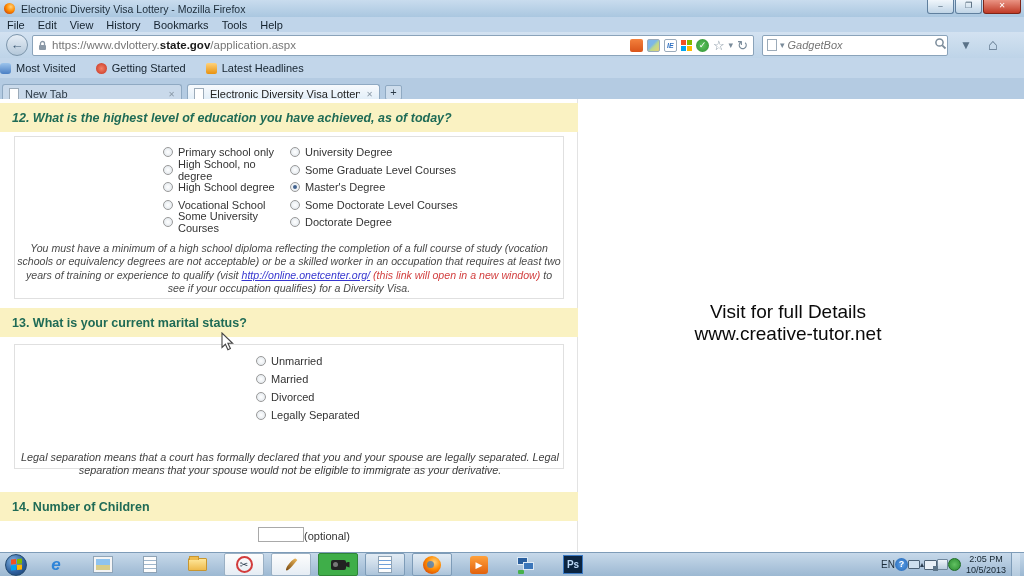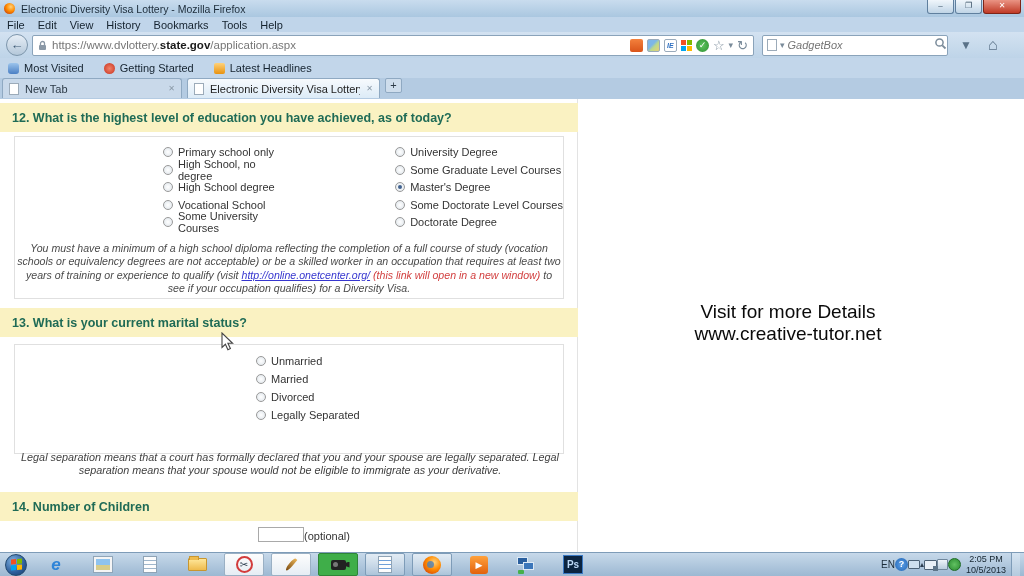--- a/index.html
+++ b/index.html
@@ -48,51 +48,51 @@
   .searchbox { display:flex; align-items:center; width:186px; height:21px; background:#fff;
     border:1px solid #8aa3ba; border-radius:2px; margin-left:8px; padding:0 4px; gap:3px; }
   .page-icon { width:10px; height:12px; background:#fff; border:1px solid #9cabb9; flex:none; }
   .searchbox input { border:none; outline:none; flex:1; font-size:11px; font-style:italic;
     color:#666; background:transparent; font-family:"Liberation Sans",sans-serif; }
   .nav-end { display:flex; align-items:center; gap:16px; margin-left:12px; color:#5a7288; }
   .dl-btn { font-size:12px; color:#5a7288; }
   .home-btn { font-size:16px; color:#5a7288; }
 
   .bookmarksbar { position:absolute; top:58px; left:0; right:0; height:20px; background:#c2d6ea;
-    display:flex; align-items:center; gap:20px; padding-left:8px; font-size:11px; color:#14222e; }
+    display:flex; align-items:center; gap:20px; font-size:11px; color:#14222e; }
   .bm { display:flex; align-items:center; gap:5px; }
   .bm-icon { width:11px; height:11px; border-radius:2px; flex:none; }
   .bm-icon.blue { background:linear-gradient(#9cc4ec,#4a7fc4); border-radius:3px; }
   .bm-icon.red { background:radial-gradient(#f2826a,#c6301c); border-radius:50%; }
   .bm-icon.orange { background:linear-gradient(#ffd27a,#e8920f); }
 
   .tabbar { position:absolute; top:78px; left:0; right:0; height:32px; background:#b4cbe2;
-    border-bottom:1px solid #94afc8; display:flex; align-items:flex-start; }
+    border-bottom:1px solid #94afc8; display:flex; align-items:center; }
   .tab { height:20px; display:flex; align-items:center; padding:0 6px; font-size:11px; color:#222;
     border:1px solid #8fa9c2; border-bottom:none; border-radius:3px 3px 0 0; gap:6px; }
   .tab.inactive { width:180px; margin-left:2px; background:rgba(255,255,255,0.28); color:#2c3a47; }
   .tab.active { width:193px; margin-left:5px; background:linear-gradient(#f7fafd,#dcebf7); }
   .tab-label { flex:1; overflow:hidden; white-space:nowrap; }
   .tab-close { font-size:8px; color:#8a99a7; }
   .newtab-btn { width:17px; height:15px; margin:0 0 2px 5px; font-size:11px; line-height:13px;
     text-align:center; color:#2c3a47; background:rgba(255,255,255,0.35); border:1px solid #8fa9c2;
     border-radius:2px; }
 
   
   .content { position:absolute; top:99px; left:0; width:1024px; height:453px; background:#fff; }
   .form-col { position:absolute; left:0; top:0; width:578px; height:453px; border-right:1px solid #e3e3e3; }
   .qband { position:absolute; left:0; width:578px; height:29px; background:#faf2c2; color:#1f6b56;
     font-weight:bold; font-size:12.5px; display:flex; align-items:center; padding-left:12px; }
-  .qband.q12 { top:4px; }
+  .qband.q12 { top:4px;font-style:italic; }
   .qband.q13 { top:209px; }
   .qband.q14 { top:393px; }
   .sect { position:absolute; left:14px; width:550px; background:#fff; border:1px solid #e0e0e0; }
   .sect.s12 { top:37px; height:163px; }
-  .sect.s13 { top:245px; height:110px; }
-  .radio-grid { display:flex; margin:9px 0 0 148px;justify-content:space-between; }
+  .sect.s13 { top:245px; height:125px; }
+  .radio-grid { display:flex; margin:9px 0 0 148px; }
   .radio-col { display:flex; flex-direction:column; gap:5px; }
   .radio-col.first { width:127px; }
   .radio-row { display:flex; align-items:center; gap:5px; font-size:11px; color:#333; height:12.5px; cursor:default; }
   .radio { width:10px; height:10px; border-radius:50%; border:1px solid #999;
     background:radial-gradient(#fff,#dde4ea); position:relative; flex:none; }
   .radio.selected::after { content:""; position:absolute; left:2px; top:2px; width:4px; height:4px;
     border-radius:50%; background:#41628f; }
   .note12 { margin:13px auto 0; width:546px; text-align:center; font-size:10.6px; font-style:italic;
     color:#4a4a4a; line-height:13.5px; }
   .note12 a { color:#3636cf; }
@@ -357,21 +357,21 @@
 
       <div class="qband q14">14. Number of Children</div>
 
       <div class="q14-row">
         <input class="q14-input" type="text" value="" style="">
         <span class="optional">(optional)</span>
       </div>
     </div>
 
     <div class="overlay-text">
-      <div>Visit for more Details</div>
+      <div>Visit for full Details</div>
       <div>www.creative-tutor.net</div>
     </div>
 
     <svg class="cursor" width="13" height="19" viewBox="0 0 13 19">
       <path d="M1 1 L1 15.5 L4.4 12.3 L6.9 17.8 L9.4 16.6 L6.9 11.3 L11.6 11.3 Z" fill="#fff" stroke="#444" stroke-width="1.1"></path>
     </svg>
   </div>
 
   <div class="taskbar">
     <div class="tb-start">

